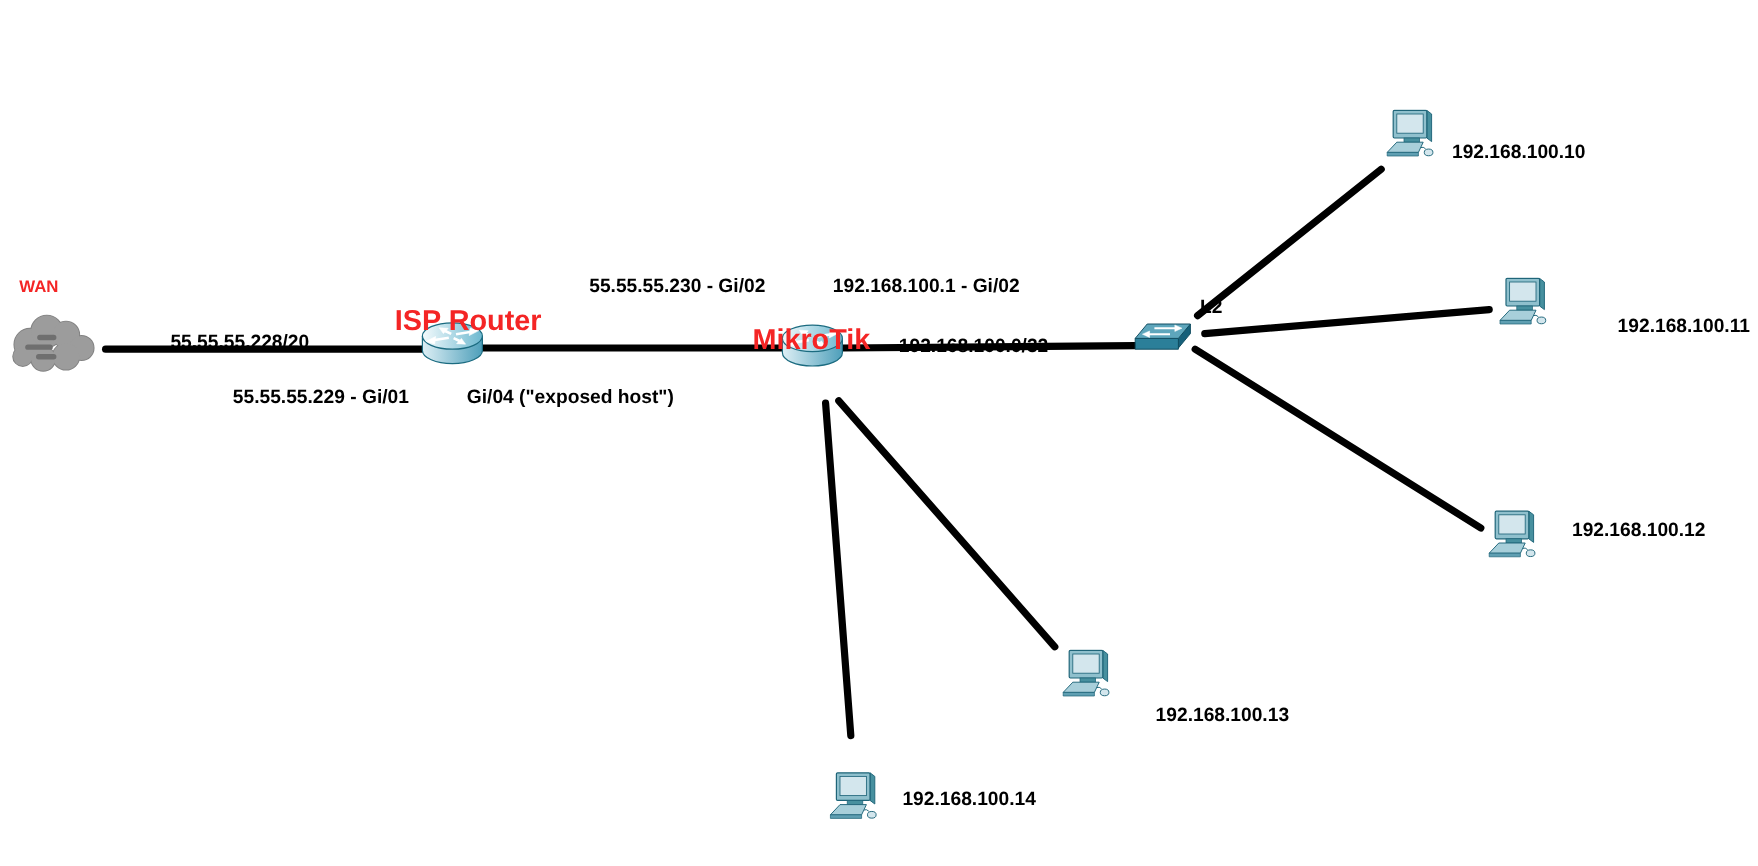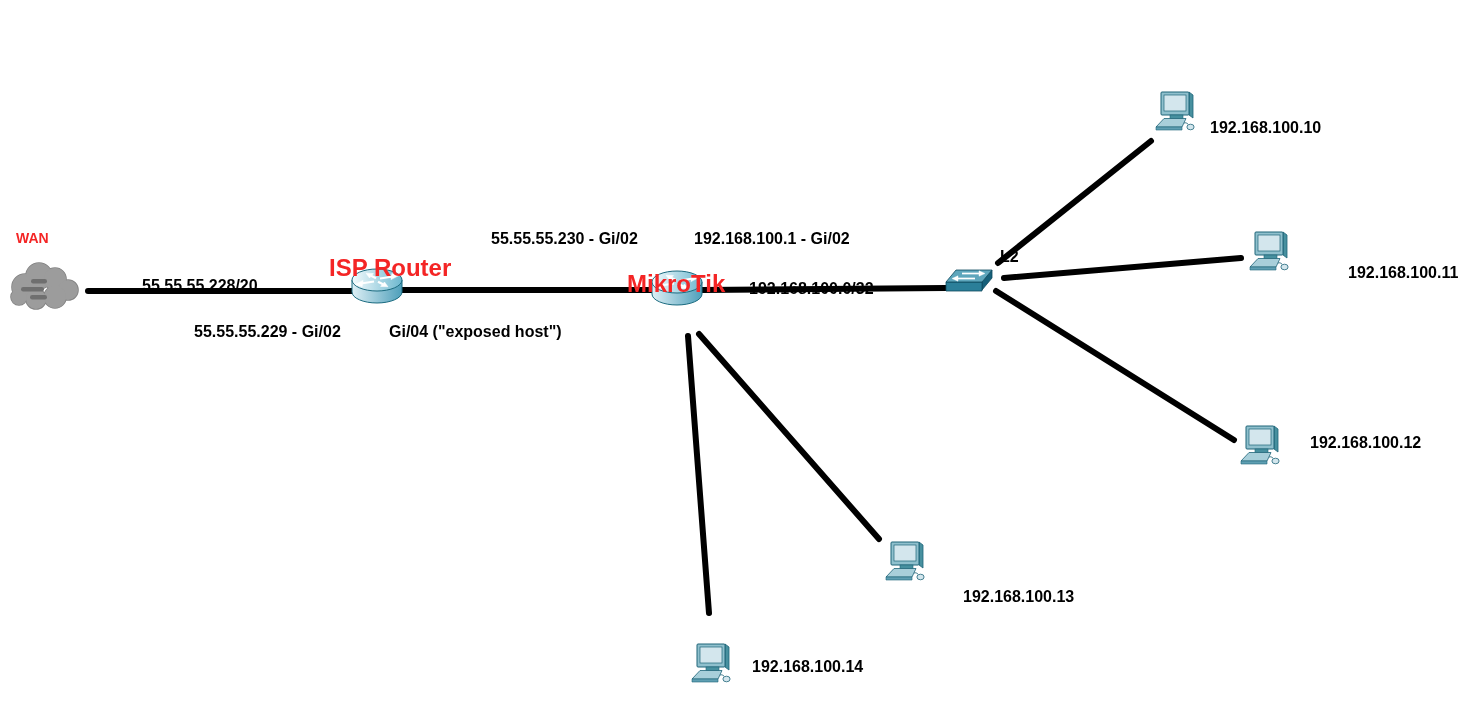--- a/index.html
+++ b/index.html
@@ -161,19 +161,19 @@
   <div class="lbl red" style="left:627px; top:253px">MikroTik</div>
   <div class="lbl" style="left:1000px; top:230px">L2</div>
 
   <div class="lbl" style="left:1210px; top:101px">192.168.100.10</div>
   <div class="lbl" style="left:1348px; top:246px">192.168.100.11</div>
   <div class="lbl" style="left:1310px; top:416px">192.168.100.12</div>
   <div class="lbl" style="left:963px; top:570px">192.168.100.13</div>
   <div class="lbl" style="left:752px; top:640px">192.168.100.14</div>
 
   <div class="lbl" style="left:142px; top:259px">55.55.55.228/20</div>
-  <div class="lbl" style="left:194px; top:305px">55.55.55.229 - Gi/02</div>
+  <div class="lbl" style="left:194px; top:305px">55.55.55.229 - Gi/01</div>
   <div class="lbl" style="left:389px; top:305px">Gi/04 ("exposed host")</div>
   <div class="lbl" style="left:491px; top:212px">55.55.55.230 - Gi/02</div>
   <div class="lbl" style="left:694px; top:212px">192.168.100.1 - Gi/02</div>
   <div class="lbl" style="left:749px; top:262px">192.168.100.0/32</div>
 
 </div>
 
 </body></html>

